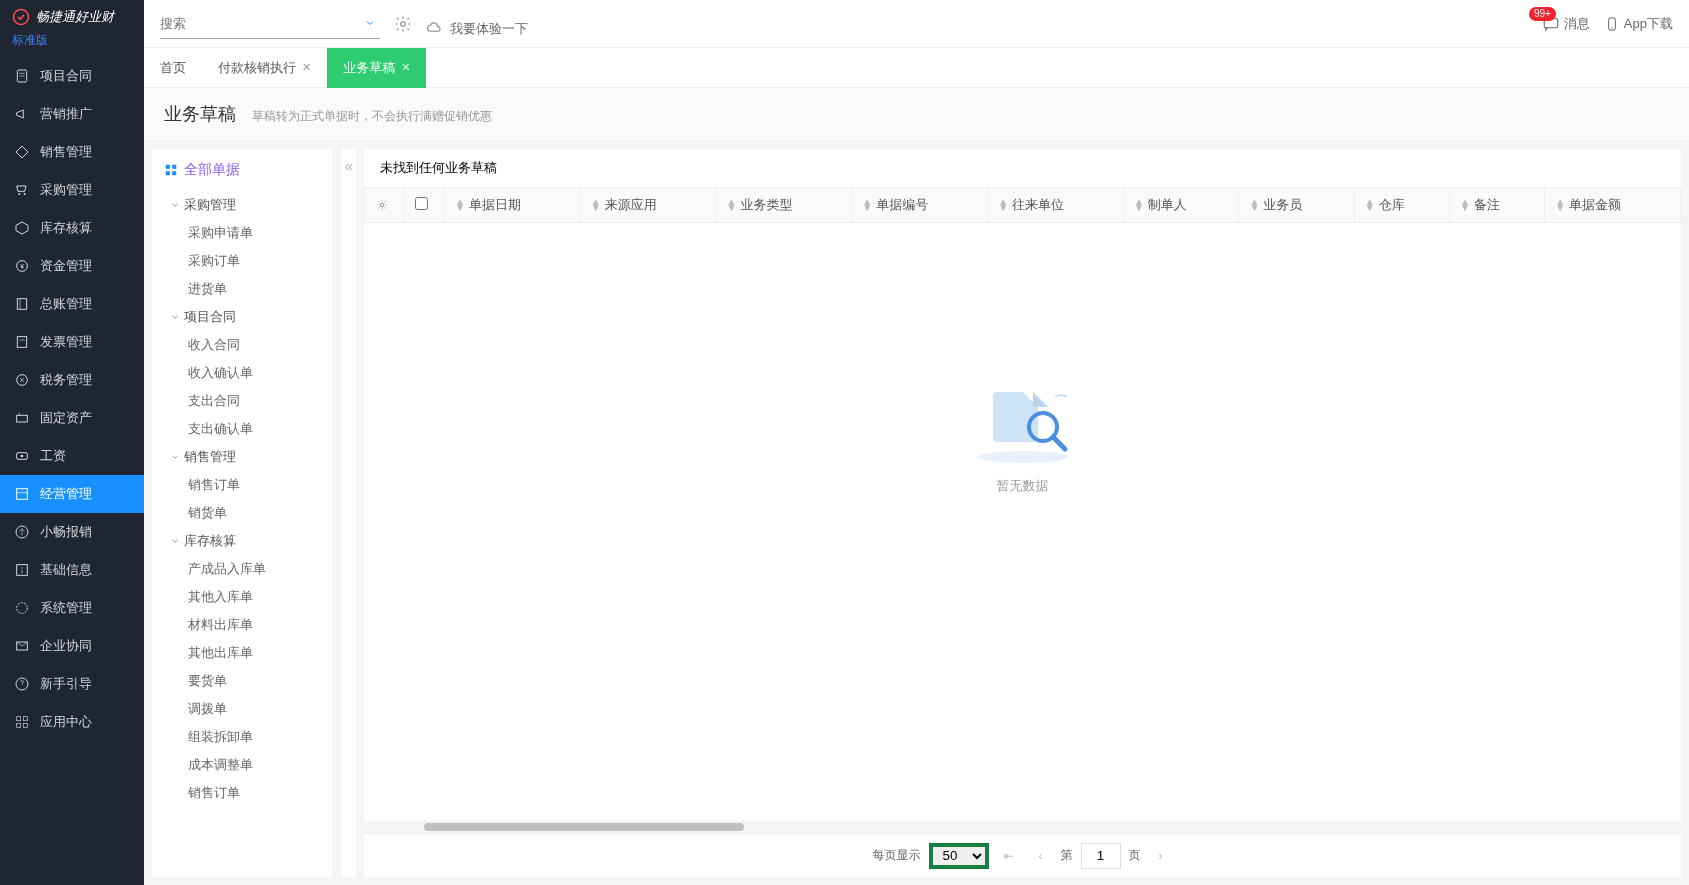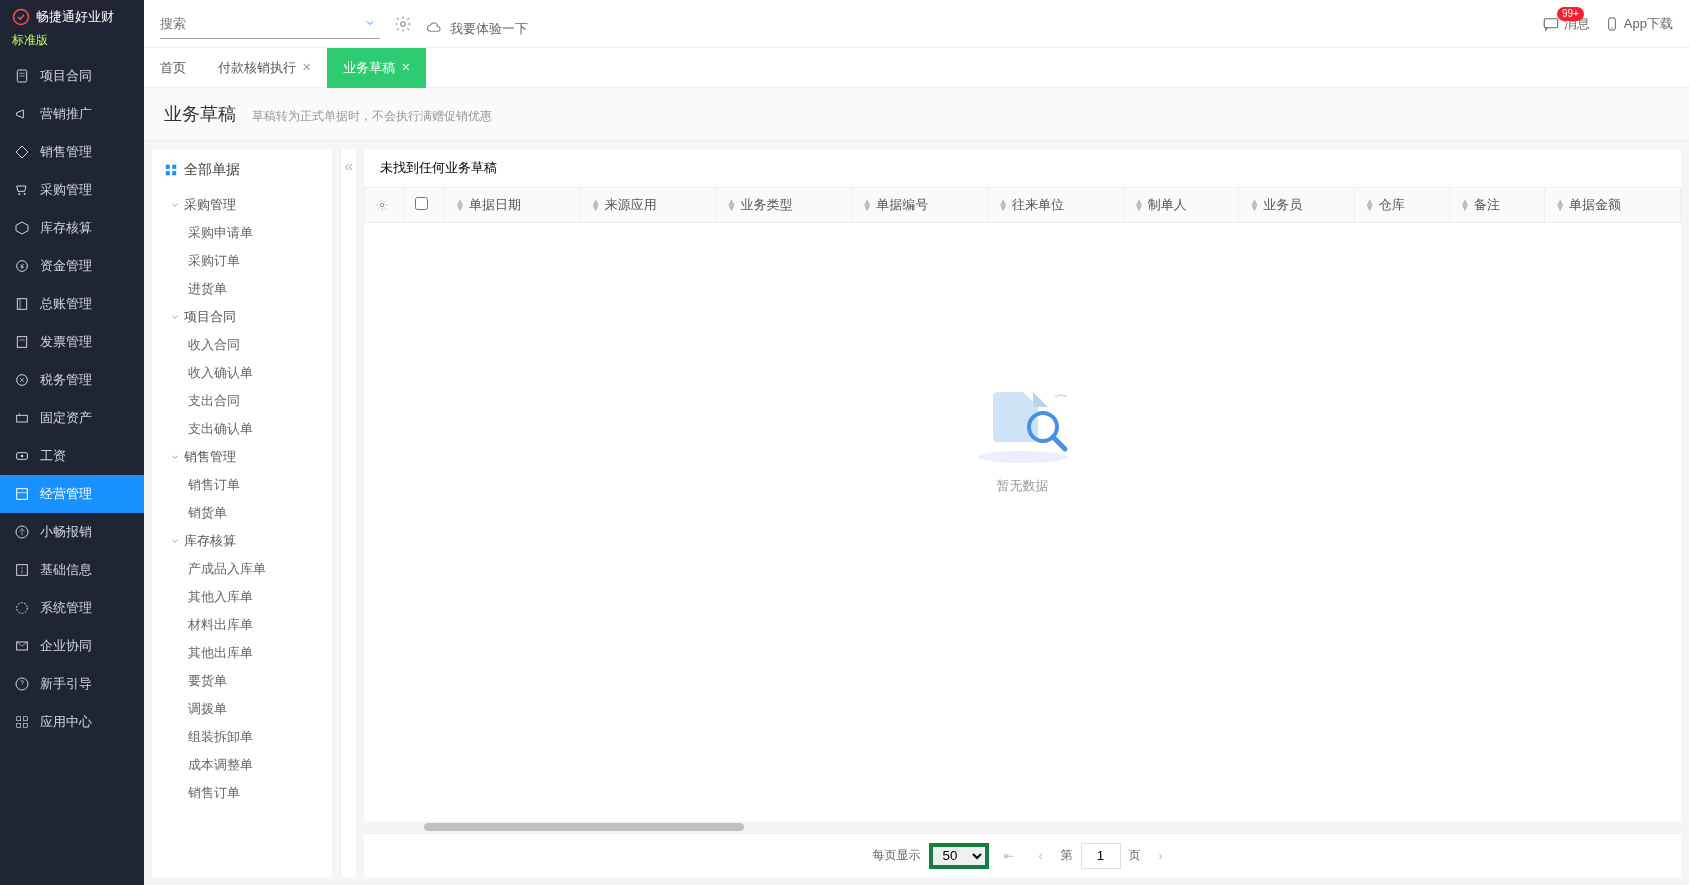--- a/index.html
+++ b/index.html
@@ -1,62 +1,62 @@
 <!DOCTYPE html>
 <html><head>
 <meta charset="utf-8">
 <style>
 * { margin: 0; padding: 0; box-sizing: border-box; }
 body { font-family: "Microsoft YaHei", Arial, sans-serif; font-size: 13px; color: #333; background: #fff; overflow: hidden; }
 .app { display: flex; height: 885px; width: 1689px; }
 
 
 .sidebar { width: 144px; background: #1f2532; color: #c8ccd4; display: flex; flex-direction: column; }
-.brand { padding: 8px 12px 6px; display: flex; align-items: center; gap: 6px; }
+.brand { padding: 8px 12px 6px; display: flex; align-items: center; gap: 6px; font-style: italic; }
 .brand-icon { width: 18px; height: 18px; }
 .brand-text { font-size: 13px; color: #fff; }
-.brand-sub { padding: 0 12px 8px; font-size: 12px; color: #bef264; }
+.brand-sub { padding: 0 12px 8px; font-size: 12px; color: #3b82f6; }
 .nav-list { flex: 1; overflow-y: auto; }
 .nav-item { display: flex; align-items: center; gap: 10px; padding: 10px 14px; cursor: pointer; color: #d1d5db; font-size: 13px; }
 .nav-item.active { background: #1890ff; color: #fff; }
 .nav-icon { width: 16px; height: 16px; flex-shrink: 0; }
 
 
 .main { flex: 1; display: flex; flex-direction: column; background: #fff; min-width: 0; }
 
 
 .header { height: 48px; display: flex; align-items: center; padding: 0 16px; border-bottom: 1px solid #eee; gap: 14px; }
 .search-box { width: 220px; height: 30px; display: flex; align-items: center; border-bottom: 1px solid #a3a3a3; position: relative; }
 .search-input { flex: 1; border: none; outline: none; font-size: 13px; color: #666; background: transparent; }
 .chevron-down { color: #1890ff; margin-right: 4px; }
 .gear-btn { color: #888; cursor: pointer; }
 .cloud-link { display: flex; align-items: center; gap: 6px; color: #666; cursor: pointer; margin-top: 11px; }
 .header-spacer { flex: 1; }
 .msg-link { display: flex; align-items: center; gap: 4px; color: #666; cursor: pointer; position: relative; }
-.badge { position: absolute; top: -8px; right: 6px; background: #f5222d; color: #fff; font-size: 10px; padding: 0 5px; border-radius: 8px; line-height: 14px; }
+.badge { position: absolute; top: -8px; right: 34px; background: #f5222d; color: #fff; font-size: 10px; padding: 0 5px; border-radius: 8px; line-height: 14px; }
 .app-dl { display: flex; align-items: center; gap: 4px; color: #666; cursor: pointer; }
 
 
 .tabs { height: 40px; display: flex; align-items: center; border-bottom: 1px solid #eee; }
 .tab { padding: 0 16px; height: 40px; display: flex; align-items: center; gap: 6px; cursor: pointer; font-size: 13px; color: #555; }
 .tab.active { background: #2ecc71; color: #fff; }
 .tab-close { font-size: 11px; color: #999; cursor: pointer; }
 .tab.active .tab-close { color: #e5f7ec; }
 
 
 .page-title-bar { padding: 14px 20px; display: flex; align-items: baseline; gap: 16px; background: #fafafa; border-bottom: 1px solid #eee; }
 .page-title { font-size: 18px; color: #333; font-weight: normal; }
 .page-subtitle { font-size: 12px; color: #999; }
 
 
 .content-body { flex: 1; display: flex; min-height: 0; background: #f5f5f5; padding: 8px; gap: 8px; }
 
 
 .doc-tree-panel { width: 180px; background: #fff; display: flex; flex-direction: column; }
-.tree-header { padding: 12px 12px; display: flex; align-items: center; gap: 6px; color: #404040; font-size: 14px; }
+.tree-header { padding: 12px 12px; display: flex; align-items: center; gap: 6px; color: #8b5cf6; font-size: 14px; }
 .tree-list { flex: 1; overflow-y: auto; padding-bottom: 12px; }
 .tree-group { padding: 5px 18px 5px 18px; display: flex; align-items: center; gap: 4px; color: #555; cursor: pointer; font-size: 13px; }
 .tree-child { padding: 5px 18px 5px 36px; color: #666; cursor: pointer; font-size: 13px; }
 .collapse-handle { width: 16px; background: #fff; display: flex; align-items: flex-start; justify-content: center; padding-top: 12px; cursor: pointer; border-left: 1px solid #eee; }
 
 
 .table-panel { flex: 1; background: #fff; display: flex; flex-direction: column; min-width: 0; }
 .table-hint { padding: 10px 16px; font-size: 13px; color: #000000; }
 .table-wrap { flex: 1; overflow: auto; position: relative; }
 .data-table { min-width: 1200px; border-collapse: collapse; width: 100%; }

